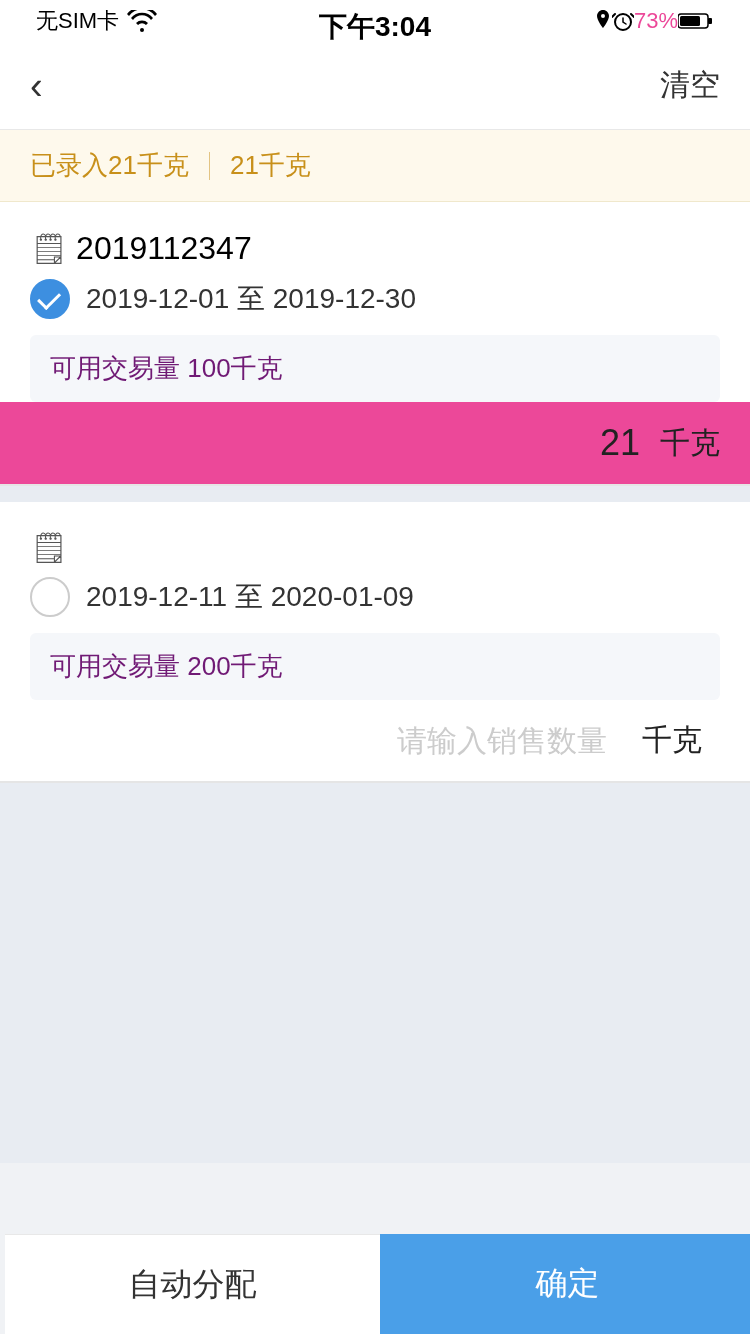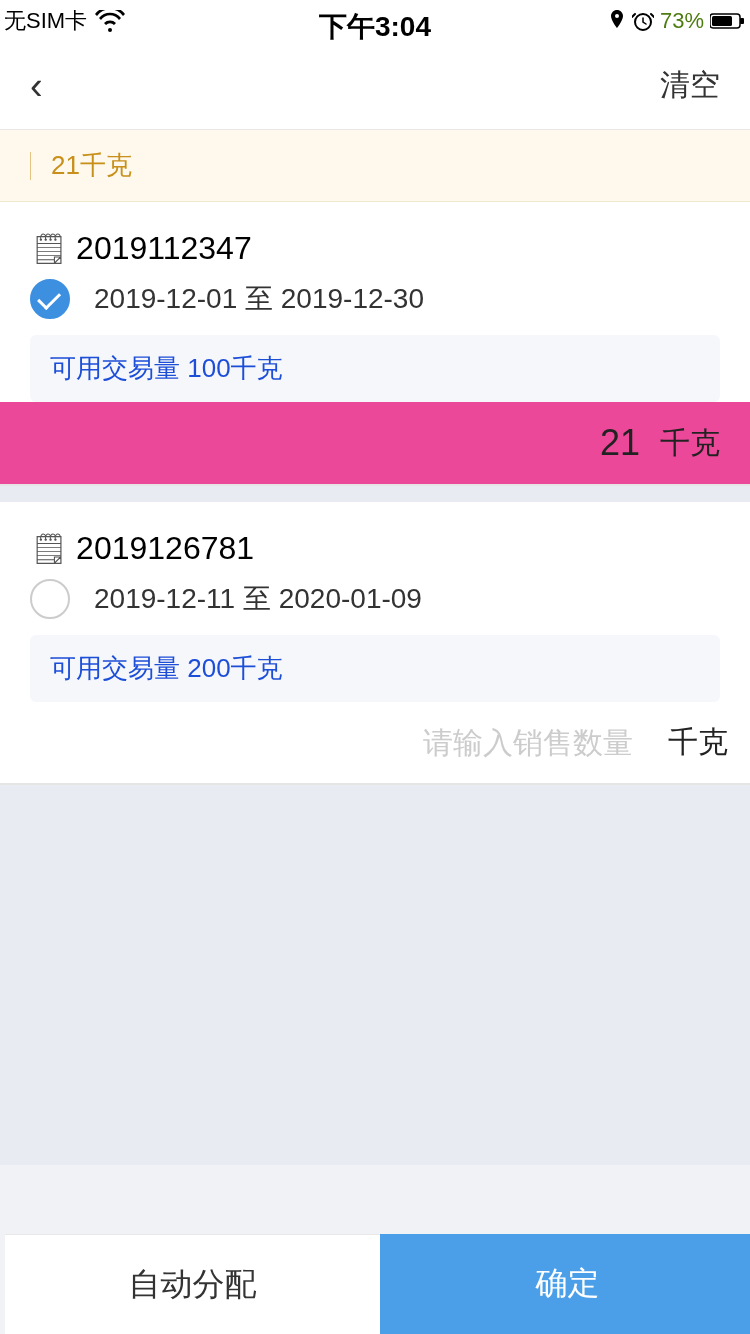--- a/index.html
+++ b/index.html
@@ -13,21 +13,21 @@
     }
 
     
     .status-bar {
       width: 750px;
       height: 42px;
       background: #fff;
       display: flex;
       align-items: center;
       justify-content: space-between;
-      padding: 0 4px;
+      padding: 0 36px;
       font-size: 24px;
     }
     .status-bar-left {
       display: flex;
       align-items: center;
       gap: 8px;
       font-size: 22px;
       color: #000;
     }
     .status-bar-center {
@@ -35,23 +35,22 @@
       font-weight: 600;
       color: #000;
       position: absolute;
       left: 50%;
       transform: translateX(-50%);
       margin-top: 12px;
     }
     .status-bar-right {
       display: flex;
       align-items: center;
-      gap: 6px;
       font-size: 22px;
-      color: #4d7c0f;
+      color: #ec4899;
     }
 
     
     .nav-bar {
       width: 750px;
       height: 88px;
       background: #fff;
       display: flex;
       align-items: center;
       justify-content: space-between;
@@ -112,21 +111,21 @@
       color: #555;
     }
     .batch-id-text {
       font-size: 32px;
       color: #000000;
       font-weight: 500;
     }
     .batch-date-row {
       display: flex;
       align-items: center;
-      gap: 24px;
+      gap: 16px;
       margin-bottom: 16px;
     }
     .radio-circle {
       width: 40px;
       height: 40px;
       border-radius: 50%;
       border: 2px solid #ccc;
       background: #fff;
       display: flex;
       align-items: center;
@@ -151,21 +150,21 @@
       color: #333;
     }
     .batch-avail-row {
       background: #f5f7fa;
       border-radius: 6px;
       padding: 16px 20px;
       margin-bottom: 0;
     }
     .batch-avail-text {
       font-size: 26px;
-      color: #1d4ed8;
+      color: #701a75;
       text-align: right;
     }
 
     
     .quantity-row {
       background: #ec4899;
       padding: 20px 30px;
       display: flex;
       align-items: center;
       justify-content: flex-end;
@@ -185,21 +184,21 @@
     
     .section-sep {
       width: 750px;
       height: 16px;
       background: #e8ecf2;
     }
 
     
     .input-row {
       background: #fff;
-      padding: 20px 22px;
+      padding: 20px 48px;
       display: flex;
       align-items: center;
       justify-content: center;
       gap: 20px;
       border-bottom: 2px solid #e5e5e5;
     }
     .quantity-input {
       font-size: 30px;
       color: #ccc;
       text-align: right;
@@ -297,20 +296,21 @@
 </div>
 
 <div class="nav-bar">
   <span class="nav-back">‹</span>
   <span class="nav-action">清空</span>
 </div>
 
 <div class="content-wrapper">
 
   <div class="info-bar">
+    <span class="info-bar-item">已录入21千克</span>
     <div class="info-bar-divider"></div>
     <span class="info-bar-item">21千克</span>
   </div>
 
   <div class="batch-item">
     <div class="batch-id-row">
       <span class="batch-id-icon">🗒</span>
       <span class="batch-id-text">2019112347</span>
     </div>
     <div class="batch-date-row">
@@ -327,21 +327,20 @@
   <div class="quantity-row">
     <span class="quantity-value">21</span>
     <span class="quantity-unit">千克</span>
   </div>
 
   <div class="section-sep"></div>
 
   <div class="batch-item">
     <div class="batch-id-row">
       <span class="batch-id-icon">🗒</span>
-      <span class="batch-id-text">2019126781</span>
     </div>
     <div class="batch-date-row">
       <div class="radio-circle"></div>
       <span class="batch-date-text">2019-12-11 至 2020-01-09</span>
     </div>
     <div class="batch-avail-row">
       <span class="batch-avail-text">
         <span>可用交易量</span> <span>200千克</span>
       </span>
     </div>

